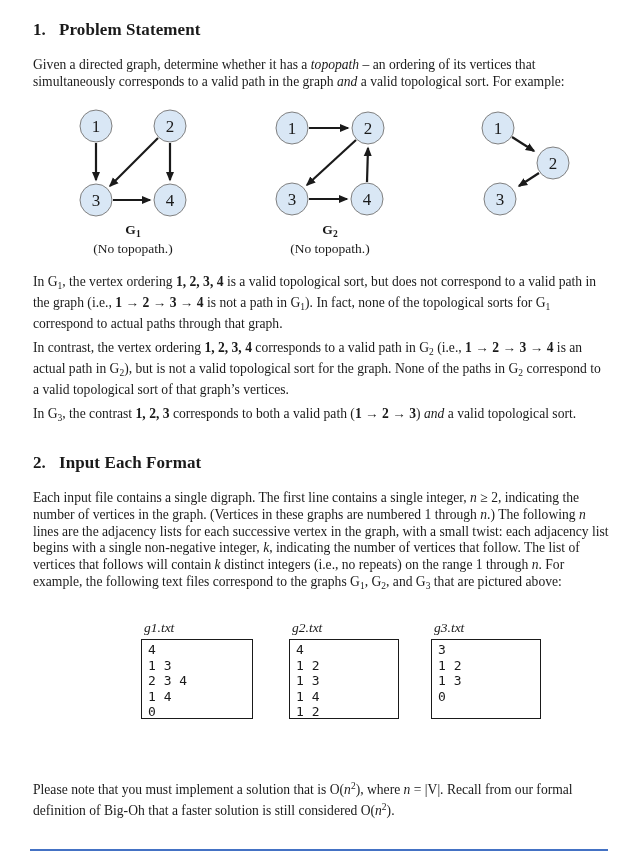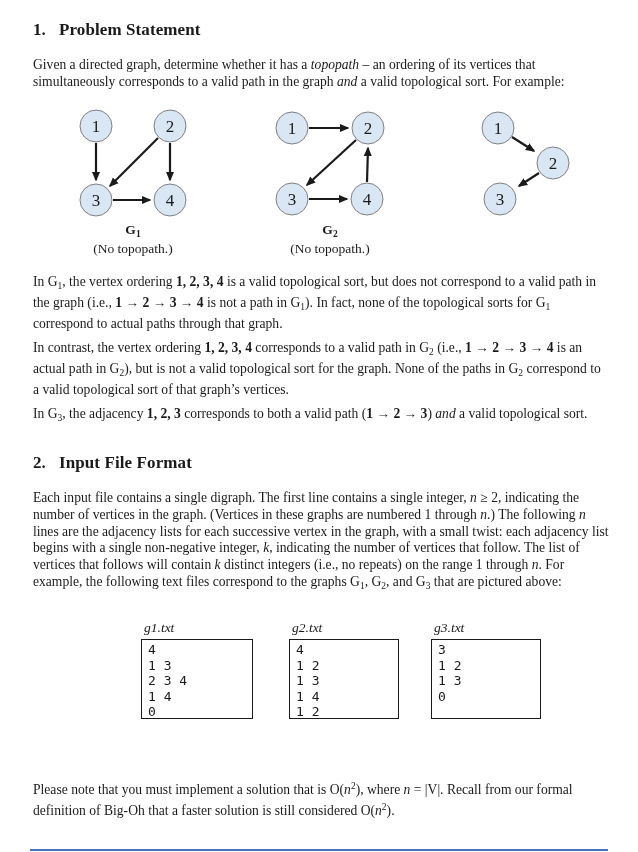--- a/index.html
+++ b/index.html
@@ -136,23 +136,23 @@
     <div class="gname"><span>G</span><span class="sub">1</span></div>
     <div>(No topopath.)</div>
   </div>
   <div class="gcap" style="left:230px">
     <div class="gname"><span>G</span><span class="sub">2</span></div>
     <div>(No topopath.)</div>
   </div>
 
   <p class="body" style="top:274px"><span>In G</span><span class="sub">1</span><span>, the vertex ordering </span><span class="b">1, 2, 3, 4</span><span> is a valid topological sort, but does not correspond to a valid path in the graph (i.e., </span><span class="b">1 → 2 → 3 → 4</span><span> is not a path in G</span><span class="sub">1</span><span>). In fact, none of the topological sorts for G</span><span class="sub">1</span><span> correspond to actual paths through that graph.</span></p>
   <p class="body" style="top:340px"><span>In contrast, the vertex ordering </span><span class="b">1, 2, 3, 4</span><span> corresponds to a valid path in G</span><span class="sub">2</span><span> (i.e., </span><span class="b">1 → 2 → 3 → 4</span><span> is an actual path in G</span><span class="sub">2</span><span>), but is not a valid topological sort for the graph. None of the paths in G</span><span class="sub">2</span><span> correspond to a valid topological sort of that graph’s vertices.</span></p>
-  <p class="body" style="top:406px"><span>In G</span><span class="sub">3</span><span>, the adjacency </span><span class="b">1, 2, 3</span><span> corresponds to both a valid path (</span><span class="b">1 → 2 → 3</span><span>) </span><span class="i">and</span><span> a valid topological sort.</span></p>
+  <p class="body" style="top:406px"><span>In G</span><span class="sub">3</span><span>, the contrast </span><span class="b">1, 2, 3</span><span> corresponds to both a valid path (</span><span class="b">1 → 2 → 3</span><span>) </span><span class="i">and</span><span> a valid topological sort.</span></p>
 
-  <h2 class="h" style="top:453px"><span class="hnum">2.</span><span>Input File Format</span></h2>
+  <h2 class="h" style="top:453px"><span class="hnum">2.</span><span>Input Each Format</span></h2>
 
   <p class="body" style="top:490px"><span>Each input file contains a single digraph. The first line contains a single integer, </span><span class="i">n</span><span> ≥ 2, indicating the number of vertices in the graph. (Vertices in these graphs are numbered 1 through </span><span class="i">n</span><span>.) The following </span><span class="i">n</span><span> lines are the adjacency lists for each successive vertex in the graph, with a small twist: each adjacency list begins with a single non-negative integer, </span><span class="i">k</span><span>, indicating the number of vertices that follow. The list of vertices that follows will contain </span><span class="i">k</span><span> distinct integers (i.e., no repeats) on the range 1 through </span><span class="i">n</span><span>. For example, the following text files correspond to the graphs G</span><span class="sub">1</span><span>, G</span><span class="sub">2</span><span>, and G</span><span class="sub">3</span><span> that are pictured above:</span></p>
 
   <figure class="file" style="left:129px">
     <figcaption class="flabel">g1.txt</figcaption>
     <pre class="fbox" style="width:112px">4
 1 3
 2 3 4
 1 4
 0</pre>

